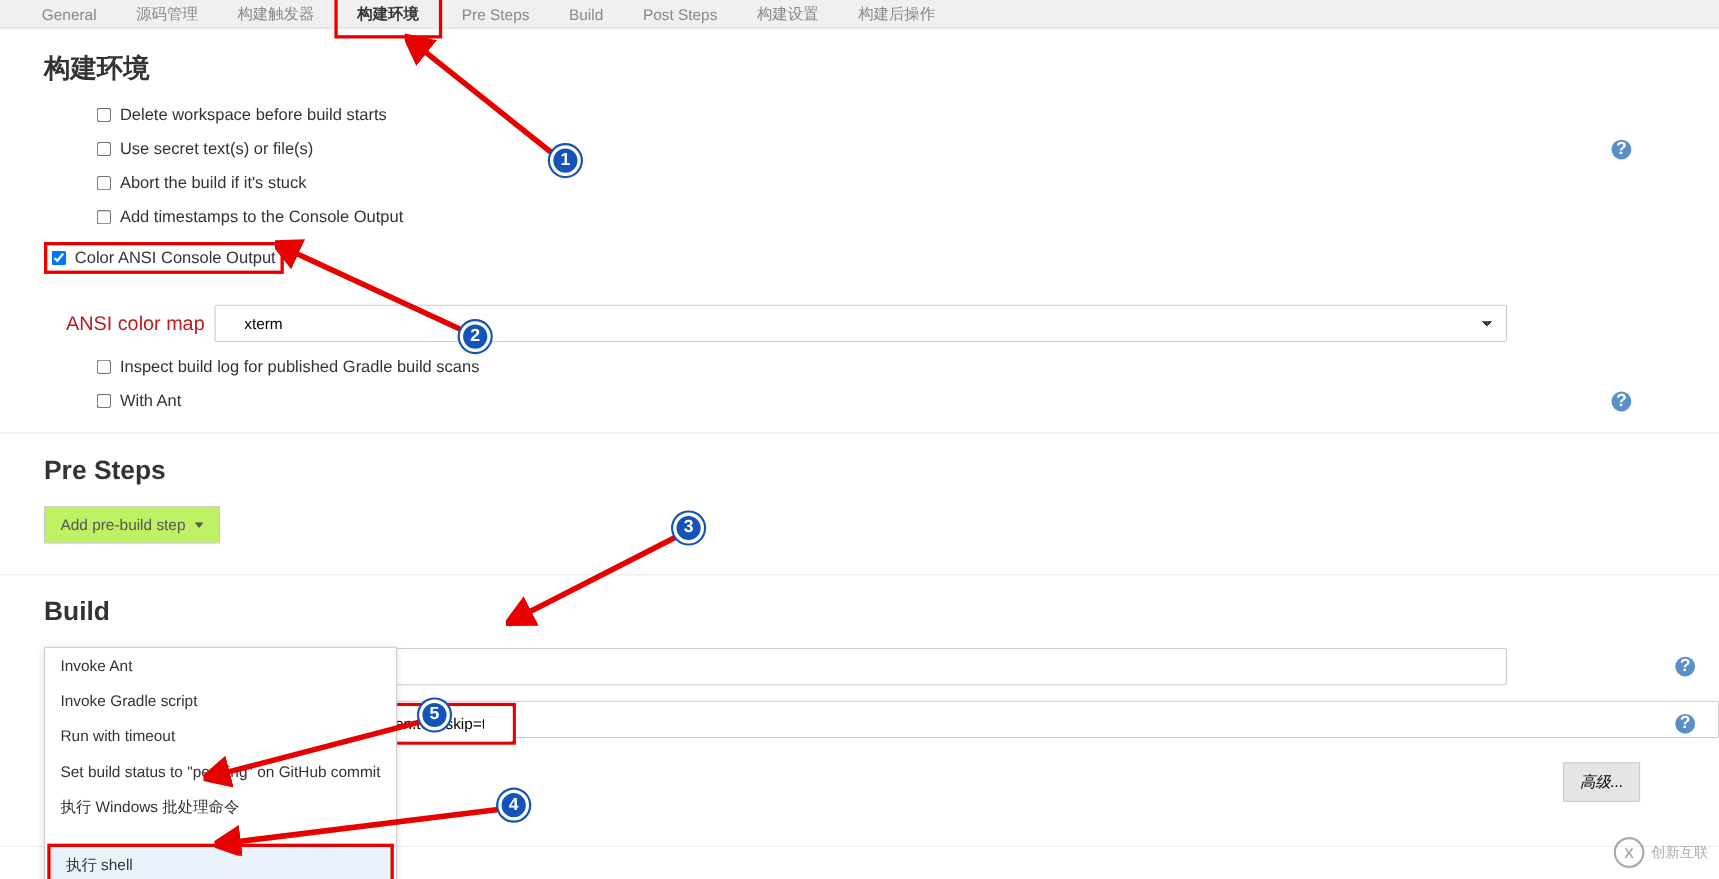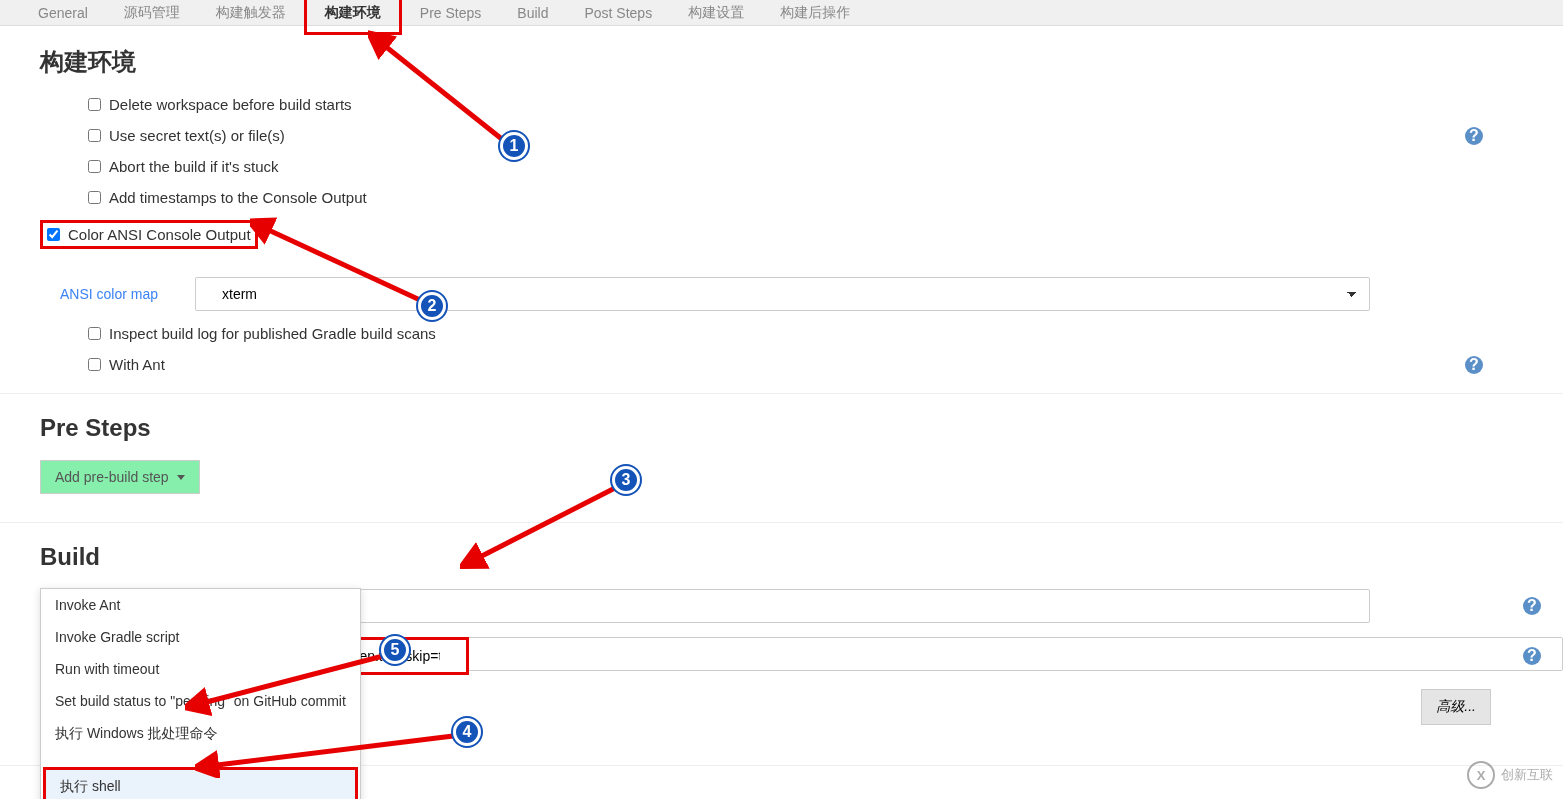--- a/index.html
+++ b/index.html
@@ -13,29 +13,29 @@
     .section-title { font-size: 24px; font-weight: bold; margin-bottom: 18px; color: #333; }
     
     .checkbox-row { display: flex; align-items: center; margin-bottom: 14px; position: relative; padding-left: 48px; }
     .checkbox-row input[type="checkbox"] { margin-right: 8px; }
     .checkbox-row label { color: #333; font-size: 15px; }
     .checkbox-row.highlighted { border: 3px solid #e60000; padding: 3px 4px; display: inline-flex; }
     
     .help-icon { position: absolute; right: 40px; color: #0066cc; font-size: 16px; font-weight: bold; width: 18px; height: 18px; border-radius: 50%; background: #5a8fc8; color: #fff; text-align: center; line-height: 18px; }
     
     .field-row { display: flex; align-items: center; margin-bottom: 14px; position: relative; }
-    .field-label { width: 155px; color: #3b82f6; font-size: 14px; padding-left: 20px; }
+    .field-label { width: 155px; color: #b91c1c; font-size: 18px; padding-left: 20px; }
     .field-input { flex: 1; max-width: 1175px; }
     .field-input input, .field-input select { width: 100%; padding: 8px 26px; border: 1px solid #ccc; border-radius: 2px; font-size: 14px; background: #fff; }
     
     .field-input select { appearance: none; background-image: linear-gradient(45deg, transparent 50%, #333 50%), linear-gradient(135deg, #333 50%, transparent 50%); background-position: calc(100% - 17px) 14px, calc(100% - 12px) 14px; background-size: 5px 5px, 5px 5px; background-repeat: no-repeat; }
     
     .section-divider { border-top: 1px solid #eee; margin: 20px -40px; }
     
-    .dropdown-button { background: #86efac; border: 1px solid #ccc; padding: 8px 14px; font-size: 14px; cursor: pointer; display: inline-flex; align-items: center; color: #555; }
+    .dropdown-button { background: #bef264; border: 1px solid #ccc; padding: 8px 14px; font-size: 14px; cursor: pointer; display: inline-flex; align-items: center; color: #555; }
     .caret-down { display: inline-block; margin-left: 8px; width: 0; height: 0; border-left: 4px solid transparent; border-right: 4px solid transparent; border-top: 5px solid #555; }
     
     .advanced-btn { float: right; background: #e5e5e5; border: 1px solid #ccc; padding: 8px 14px; font-size: 14px; cursor: pointer; margin-right: 32px; font-style: italic; }
     
     .dropdown-menu { position: absolute; background: #fff; border: 1px solid #ccc; box-shadow: 0 2px 8px rgba(0,0,0,0.15); min-width: 290px; z-index: 10; left: 40px; top: 588px; }
     .dropdown-item { padding: 8px 14px; font-size: 14px; cursor: pointer; color: #333; }
     .dropdown-item.highlighted-item { border: 3px solid #e60000; margin: 16px 2px; background: #eaf2fb; }
     
     .badge { position: absolute; width: 28px; height: 28px; border-radius: 50%; background: #1453b8; color: #fff; border: 3px solid #fff; box-shadow: 0 0 0 2px #1453b8; display: flex; align-items: center; justify-content: center; font-weight: bold; font-size: 16px; z-index: 20; }
     

